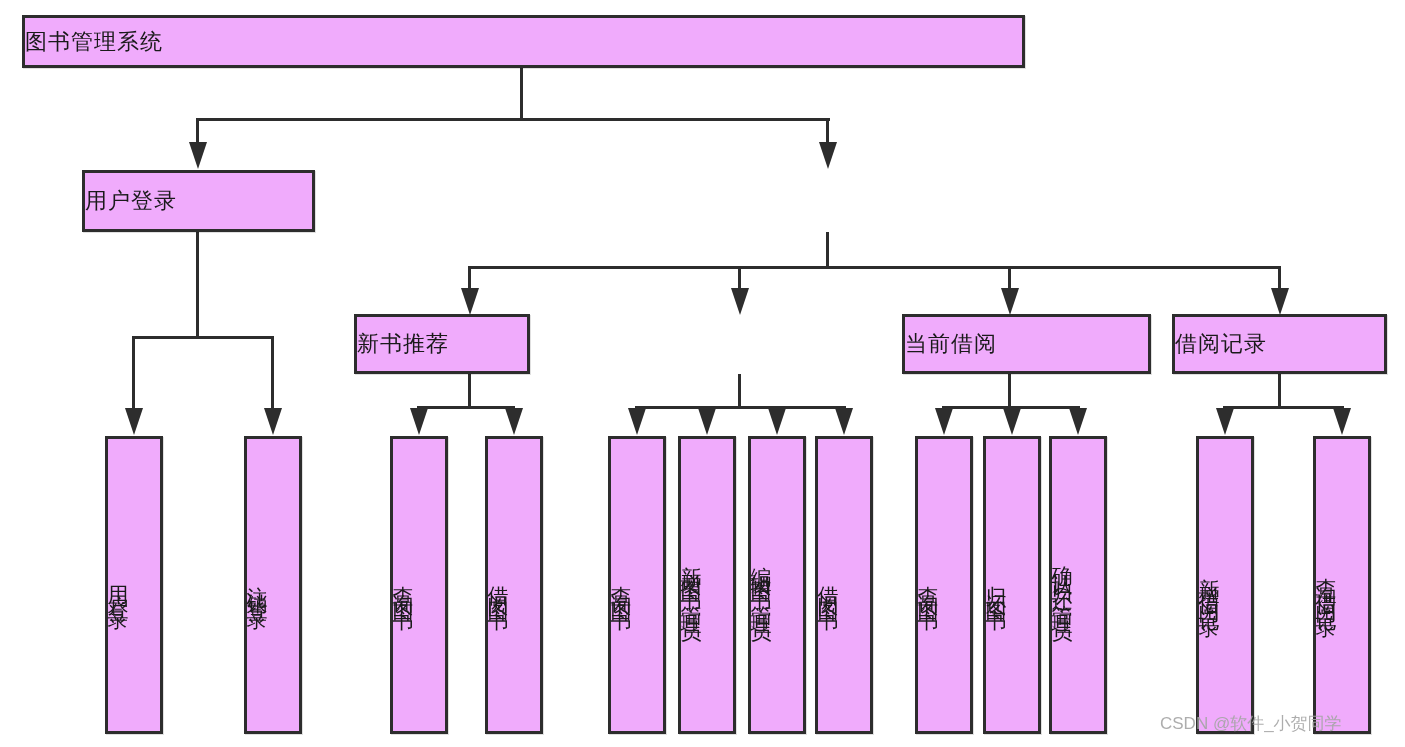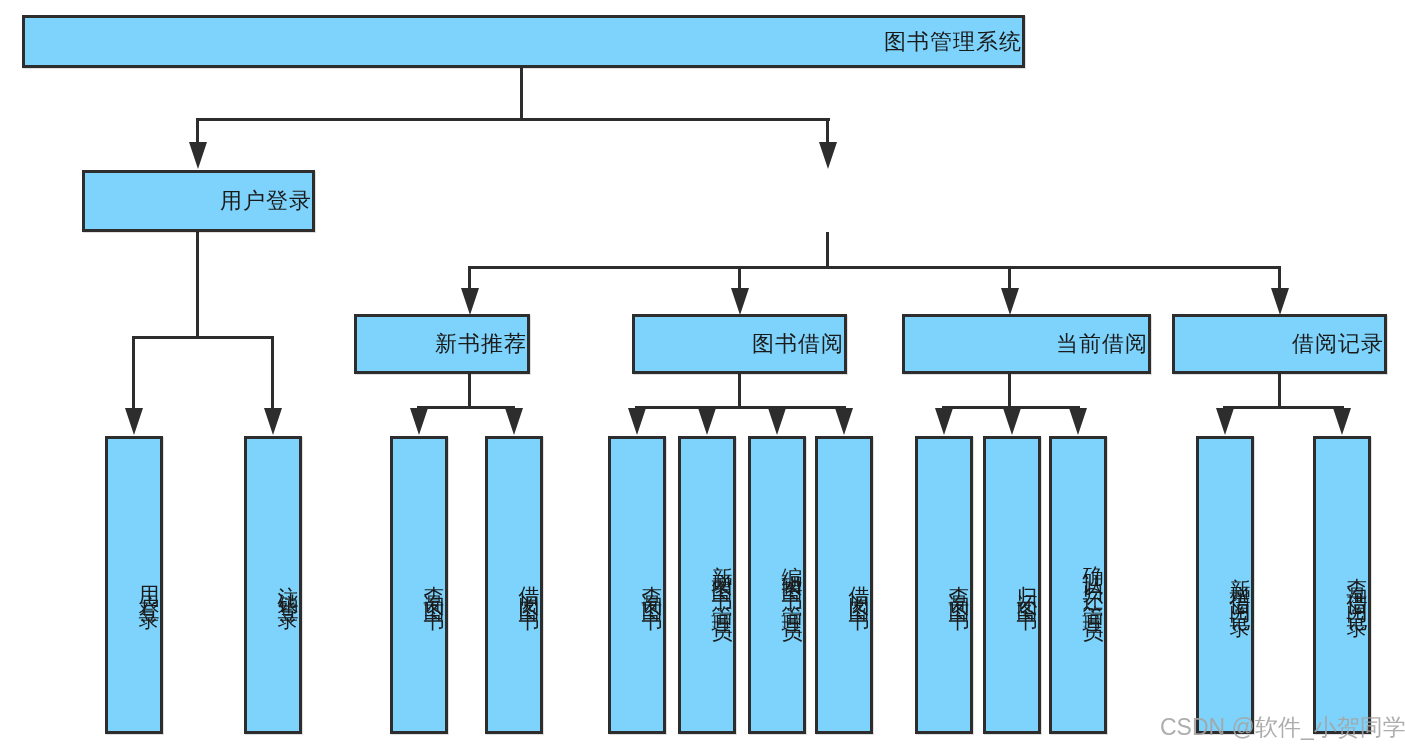--- a/index.html
+++ b/index.html
@@ -9,24 +9,24 @@
     height: 747px;
     background: #ffffff;
     font-family: "Liberation Sans", "DejaVu Sans", sans-serif;
     color: #1a1a1a;
     overflow: hidden;
   }
   .box {
     position: absolute;
     box-sizing: border-box;
     border: 3px solid #2d2d2d;
-    background: #7dd3fc;
+    background: #f0abfc;
     display: flex;
     align-items: center;
-    justify-content: flex-end;
+    justify-content: flex-start;
     box-shadow: 1px 1px 0 rgba(0,0,0,0.12);
   }
   .hbox span {
     font-size: 22px;
     letter-spacing: 1px;
     white-space: nowrap;
   }
   .vbox span {
     writing-mode: vertical-rl;
     text-orientation: mixed;
@@ -40,21 +40,21 @@
     position: absolute;
     width: 0; height: 0;
     border-left: 9px solid transparent;
     border-right: 9px solid transparent;
     border-top: 27px solid #2d2d2d;
   }
   .watermark {
     position: absolute;
     left: 1160px;
     top: 712px;
-    font-size: 23px;
+    font-size: 17px;
     color: #a5a5a5;
     white-space: nowrap;
     z-index: 10;
     opacity: 0.9;
   }
 </style>
 </head>
 <body>
 
 <div class="stage">
@@ -111,23 +111,20 @@
     <span>图书管理系统</span>
   </div>
 
   <div class="box hbox" style="left:82px;top:170px;width:233px;height:62px">
     <span>用户登录</span>
   </div>
 
   <div class="box hbox" style="left:354px;top:314px;width:176px;height:60px">
     <span>新书推荐</span>
   </div>
-  <div class="box hbox" style="left:632px;top:314px;width:215px;height:60px">
-    <span>图书借阅</span>
-  </div>
   <div class="box hbox" style="left:902px;top:314px;width:249px;height:60px">
     <span>当前借阅</span>
   </div>
   <div class="box hbox" style="left:1172px;top:314px;width:215px;height:60px">
     <span>借阅记录</span>
   </div>
 
   <div class="box vbox" style="left:105px;top:436px;width:58px;height:298px">
     <span>用户登录</span>
   </div>

